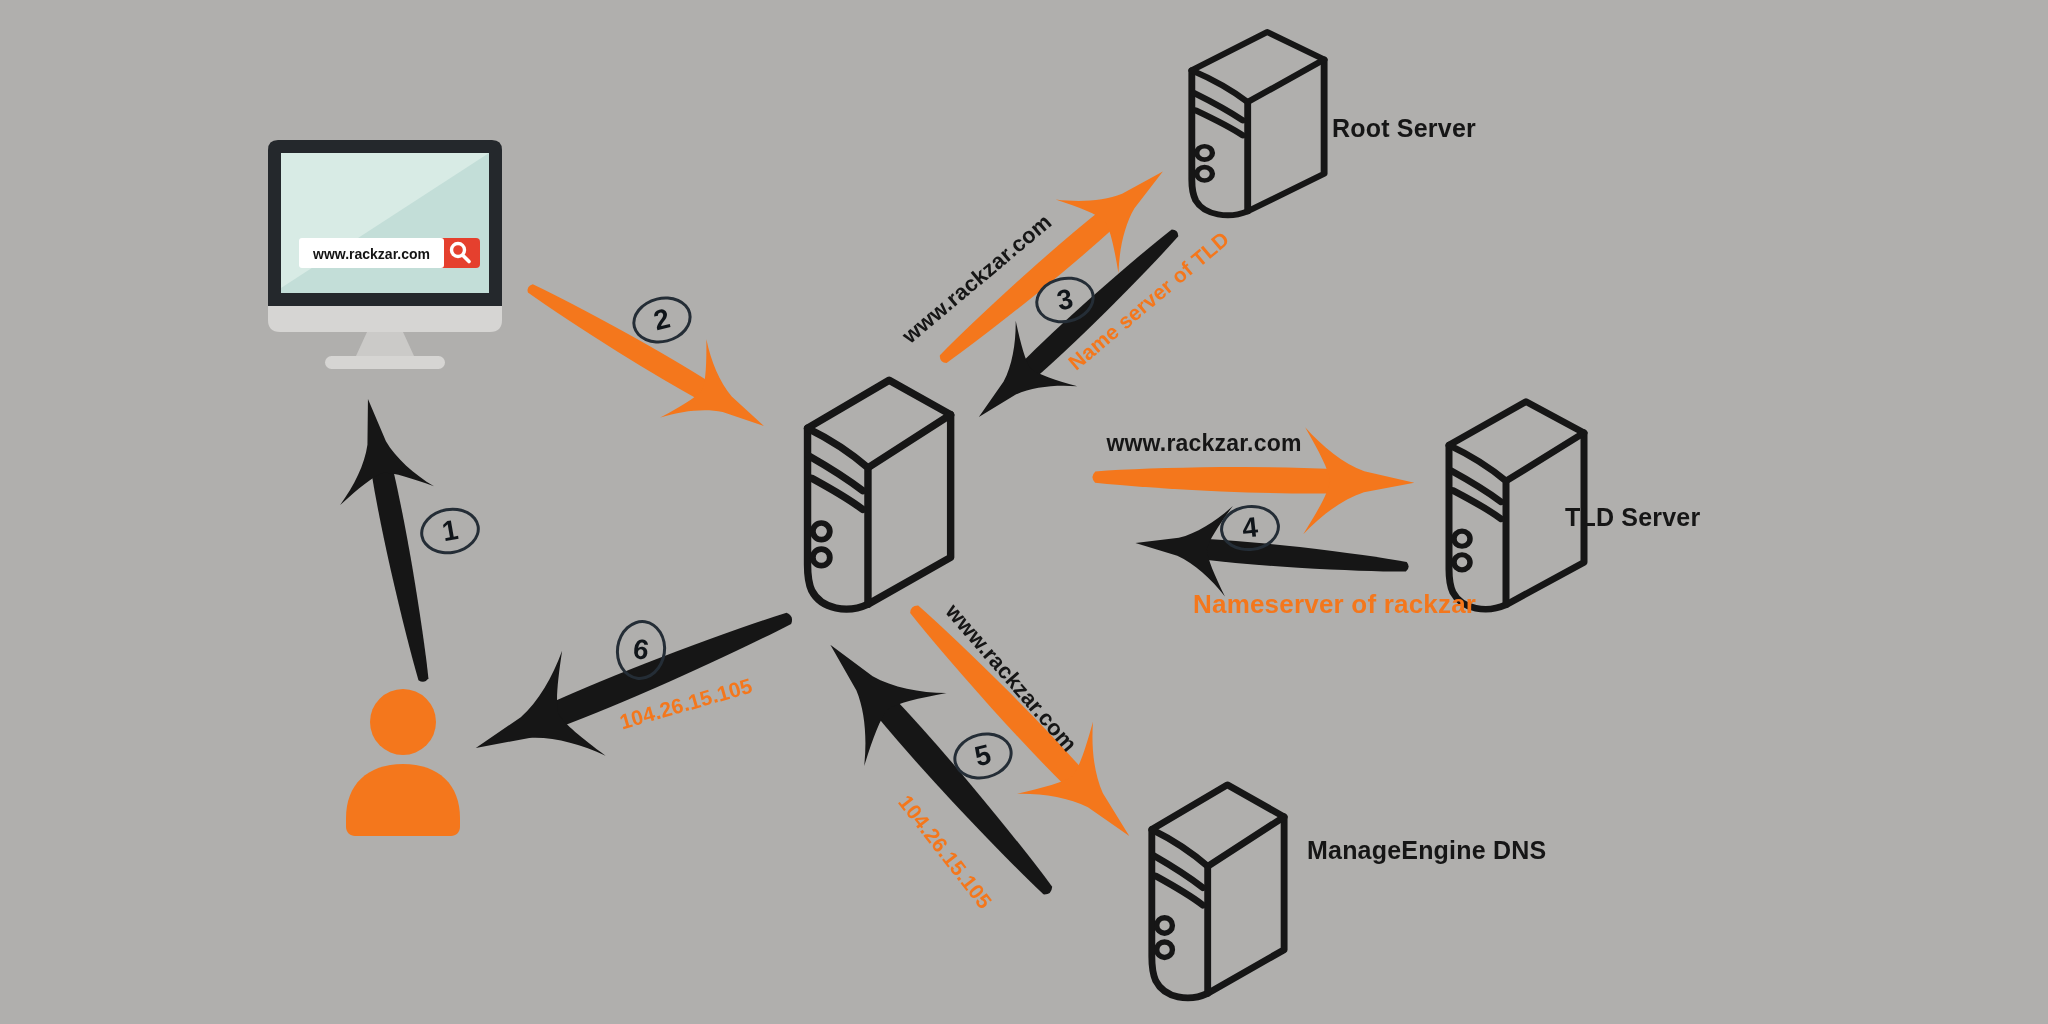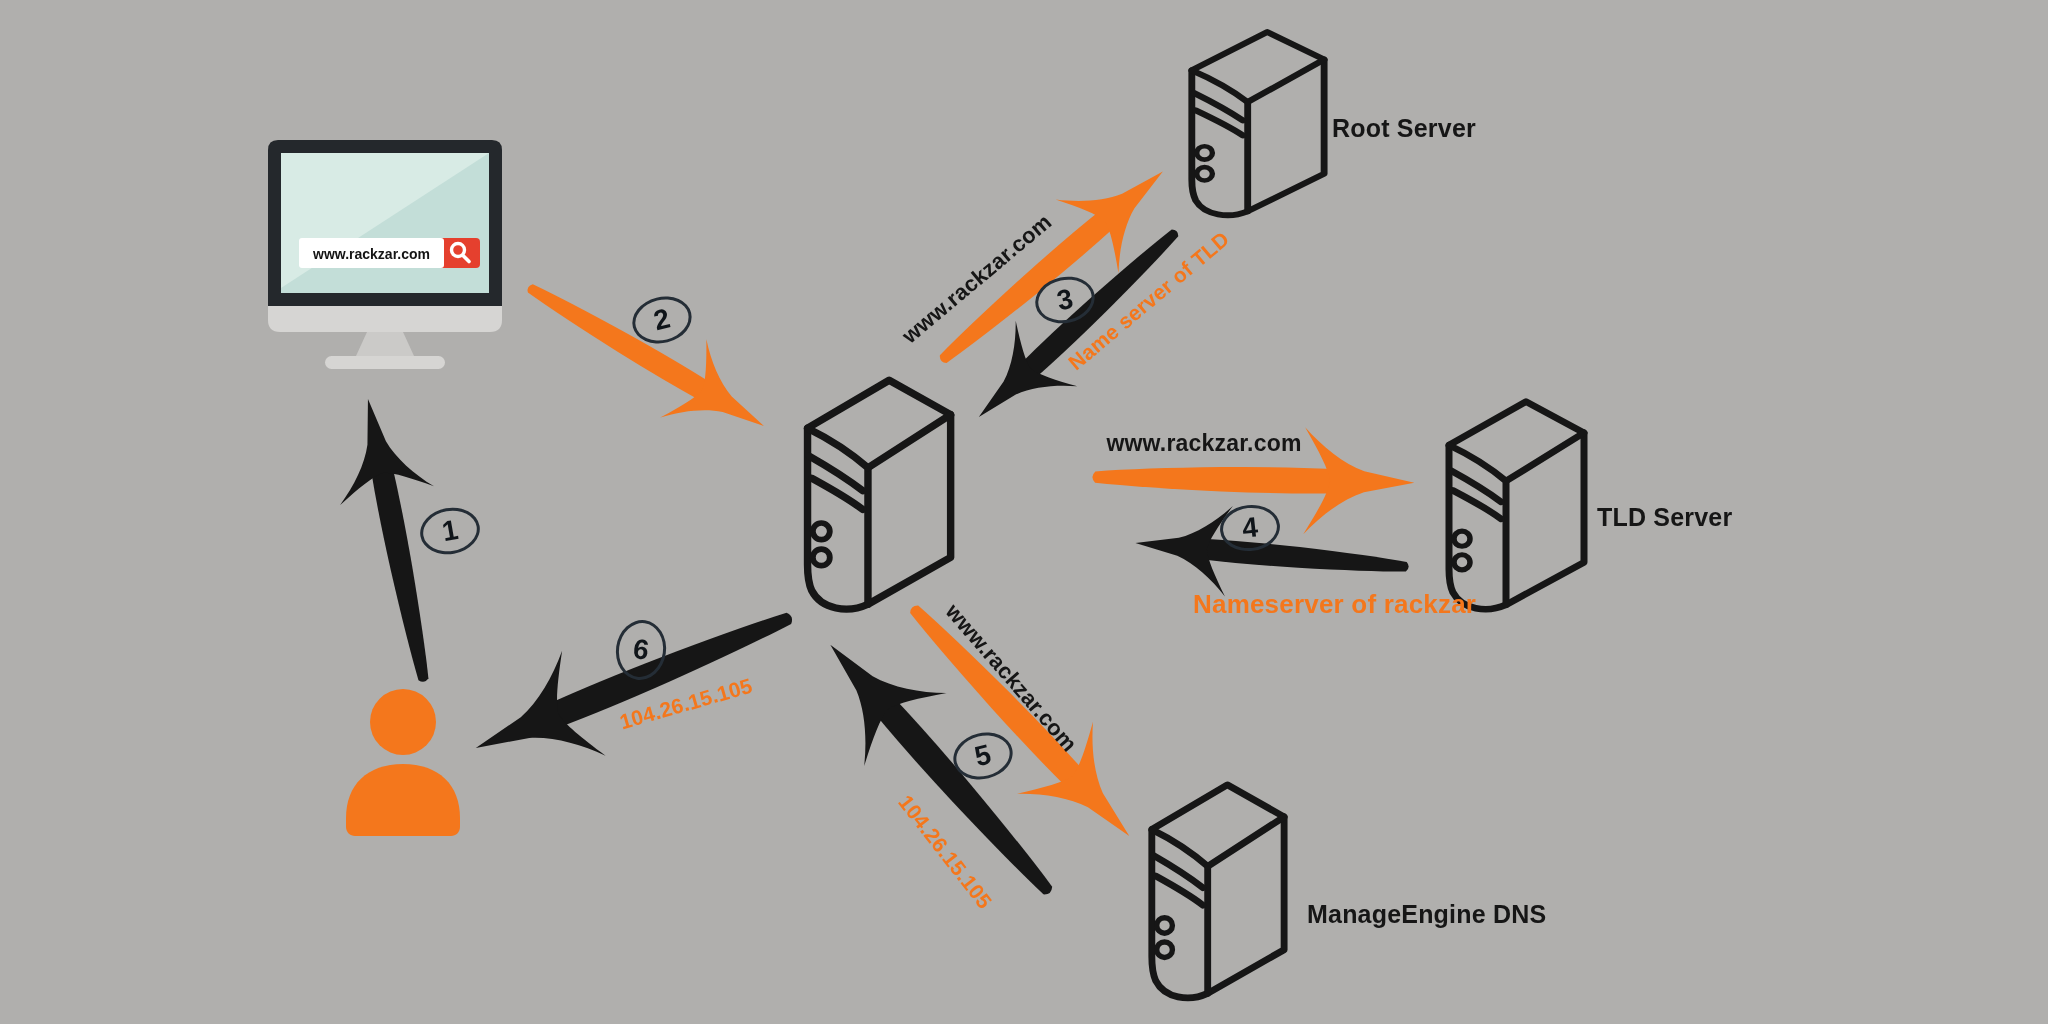--- a/index.html
+++ b/index.html
@@ -104,22 +104,22 @@
   <div class="badge" style="left:953px;top:733px;transform:rotate(-14deg)">
       <span>5</span>
     </div>
   <div class="badge" style="left:616px;top:620px;width:44px;height:54px;transform:rotate(8deg)">
       <span>6</span>
     </div>
 
   <div class="search-text">www.rackzar.com</div>
 
   <div class="lbl" style="left:1332px;top:114px;font-size:25px;text-align:right">Root Server</div>
-  <div class="lbl" style="left:1597px;top:503px;font-size:25px;text-align:left">TLD Server</div>
-  <div class="lbl" style="left:1307px;top:900px;font-size:25px;text-align:right">ManageEngine DNS</div>
+  <div class="lbl" style="left:1565px;top:503px;font-size:25px;text-align:left">TLD Server</div>
+  <div class="lbl" style="left:1307px;top:836px;font-size:25px;text-align:right">ManageEngine DNS</div>
 
   <div class="lbl" style="left:862px;top:266px;width:230px;font-size:22px;transform:rotate(-40deg)">www.rackzar.com</div>
   <div class="lbl orange" style="left:1024px;top:289px;width:250px;font-size:21px;transform:rotate(-40deg)">Name server of TLD</div>
 
   <div class="lbl" style="left:1094px;top:430px;width:220px;font-size:23px">www.rackzar.com</div>
   <div class="lbl orange" style="left:1193px;top:589px;width:250px;font-size:26px">Nameserver of rackzar</div>
 
   <div class="lbl" style="left:896px;top:665px;width:230px;font-size:22px;transform:rotate(49deg)">www.rackzar.com</div>
   <div class="lbl orange" style="left:845px;top:840px;width:200px;font-size:21px;transform:rotate(52deg)">104.26.15.105</div>
 

